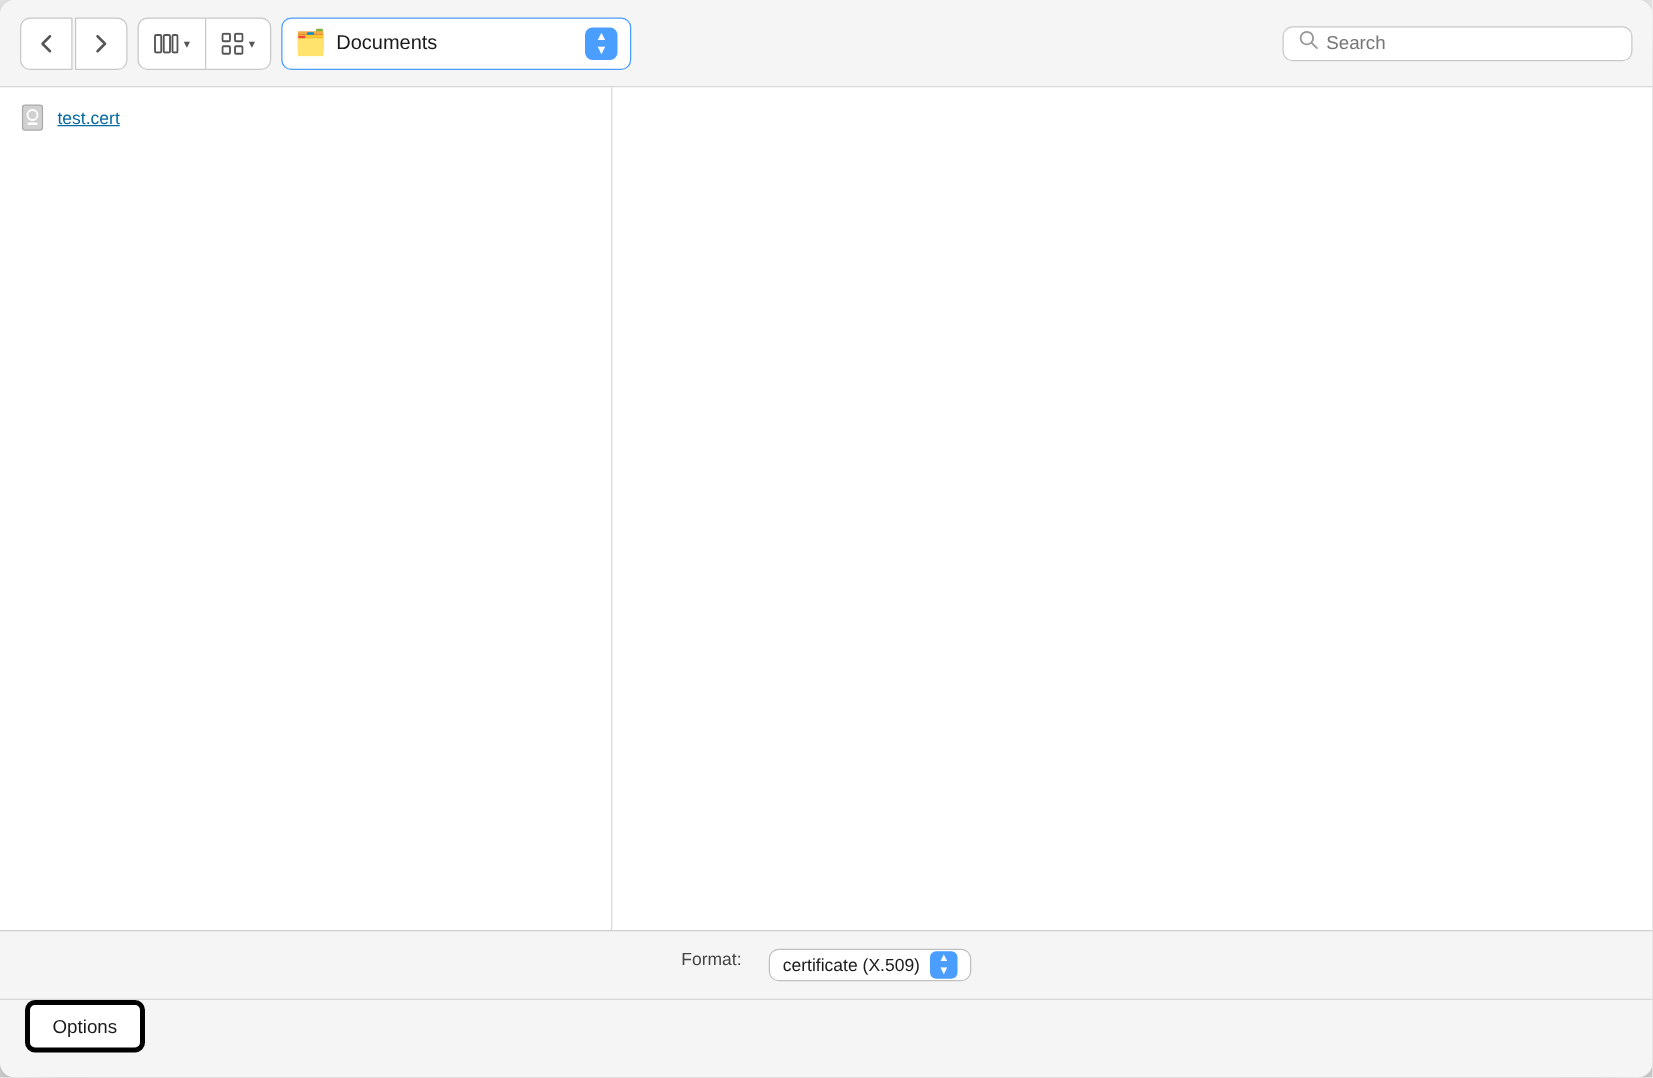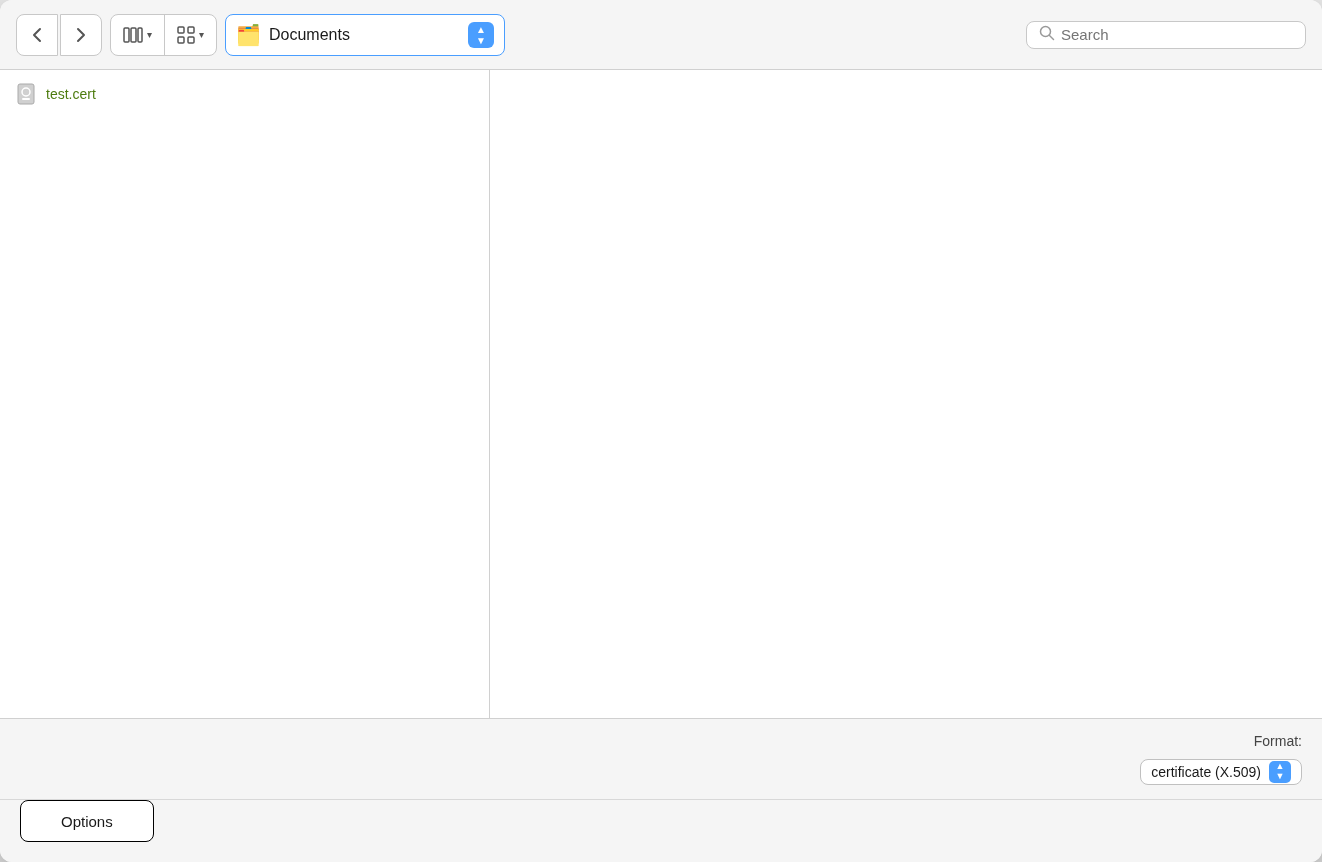--- a/index.html
+++ b/index.html
@@ -188,42 +188,42 @@
     .file-item-icon {
       width: 20px;
       height: 20px;
       display: flex;
       align-items: center;
       justify-content: center;
     }
 
     .file-name {
       font-size: 14px;
-      color: #4d7c0f;
+      color: #0369a1;
+      text-decoration: underline;
     }
 
     .preview-pane {
       flex: 1;
       background: white;
     }
 
     
     .footer {
       background: #f5f5f5;
       border-top: 1px solid #d0d0d0;
       padding: 0 20px;
     }
 
     .format-row {
       display: flex;
-      align-items: flex-end;
+      align-items: flex-start;
       justify-content: center;
       padding: 14px 0;
-      gap: 10px;
-      flex-direction: column;
+      gap: 22px;
     }
 
     .format-label {
       font-size: 14px;
       color: #444;
     }
 
     .format-selector {
       display: flex;
       align-items: center;
@@ -261,23 +261,23 @@
       align-items: center;
       justify-content: space-between;
       padding-bottom: 20px;
     }
 
     .btn {
       height: 42px;
       border-radius: 8px;
       font-size: 15px;
       cursor: pointer;
-      border: 1px solid #000000;
-      background: white;
-      padding: 0 40px;
+      border: 4px solid #000000;
+      background: white;
+      padding: 0 18px;
       font-weight: 400;
       color: #1a1a1a;
     }
 
     .btn-right-group {
       display: flex;
       gap: 10px;
     }
 
     .btn-cancel {

